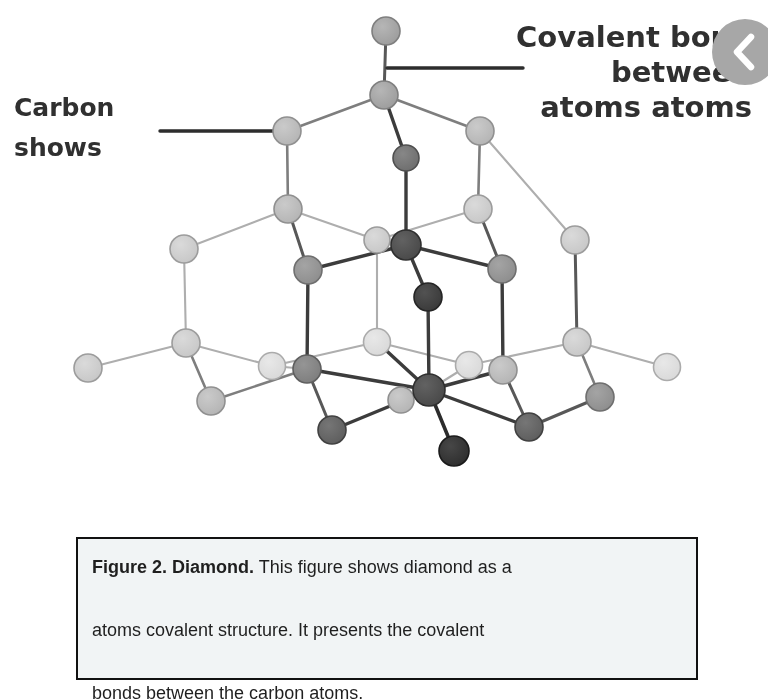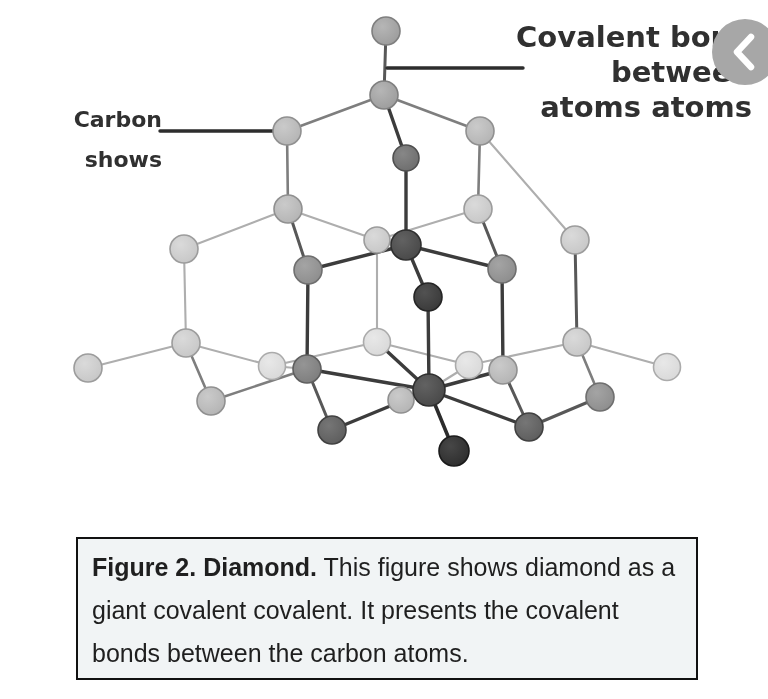--- a/index.html
+++ b/index.html
@@ -1,29 +1,29 @@
 <!DOCTYPE html>
 <html style="--btn-color: #a7a7a7; --caption-bg: #f1f4f5; --caption-border: #111111; --label-color: #303030;"><head>
 <meta charset="utf-8">
 <style>
   html,body{margin:0;padding:0;background:#fff;}
   .canvas{position:relative;width:768px;height:699px;background:#fff;overflow:hidden;
           font-family:"Liberation Sans", sans-serif;}
   #structure-svg{position:absolute;left:0;top:0;}
   .diagram-label{position:absolute;font-family:"DejaVu Sans", sans-serif;font-weight:bold;
                  color:var(--label-color,#303030);}
-  .label-carbon{left:14px;top:100px;width:148px;text-align:right;font-size:22px;line-height:40px;}
+  .label-carbon{left:14px;top:88px;width:148px;text-align:left;font-size:25px;line-height:40px;}
   .label-covalent{left:470px;top:20px;width:282px;text-align:right;font-size:29px;line-height:35px;}
   .back-btn{position:absolute;left:712px;top:19px;width:66px;height:66px;border-radius:50%;
             background:var(--btn-color,#a7a7a7);cursor:pointer;}
   .back-btn svg{position:absolute;left:0;top:0;}
   .caption-box{position:absolute;left:76px;top:537px;width:618px;height:139px;box-sizing:content-box;
                background:var(--caption-bg,#f1f4f5);border:2px solid var(--caption-border,#111);
                padding:0;}
-  .cap-line{margin:0;padding:0 14px;font-size:25px;line-height:43px;color:#1f1f1f;}
+  .cap-line{margin:0;padding:10px 14px;font-size:18px;line-height:43px;color:#1f1f1f;}
   .cap-line:first-child{padding-top:7px;}
   .cap-line b{font-weight:700;}
 </style>
 </head>
 <body>
 
 <div class="canvas">
 
   <svg id="structure-svg" width="768" height="525" viewBox="0 0 768 525">
       <defs>
@@ -160,17 +160,17 @@
   </div>
 
   <div class="back-btn">
     <svg width="66" height="66" viewBox="0 0 66 66">
       <polyline points="39,18 25,33 39,48" fill="none" stroke="#ffffff" stroke-width="6.5" stroke-linecap="round" stroke-linejoin="round"></polyline>
     </svg>
   </div>
 
   <div class="caption-box">
     <p class="cap-line"><b>Figure 2. Diamond.</b><span> This figure shows diamond as a</span></p>
-    <p class="cap-line">giant covalent covalent. It presents the covalent</p>
+    <p class="cap-line">atoms covalent structure. It presents the covalent</p>
     <p class="cap-line">bonds between the carbon atoms.</p>
   </div>
 
 </div>
 
 </body></html>

